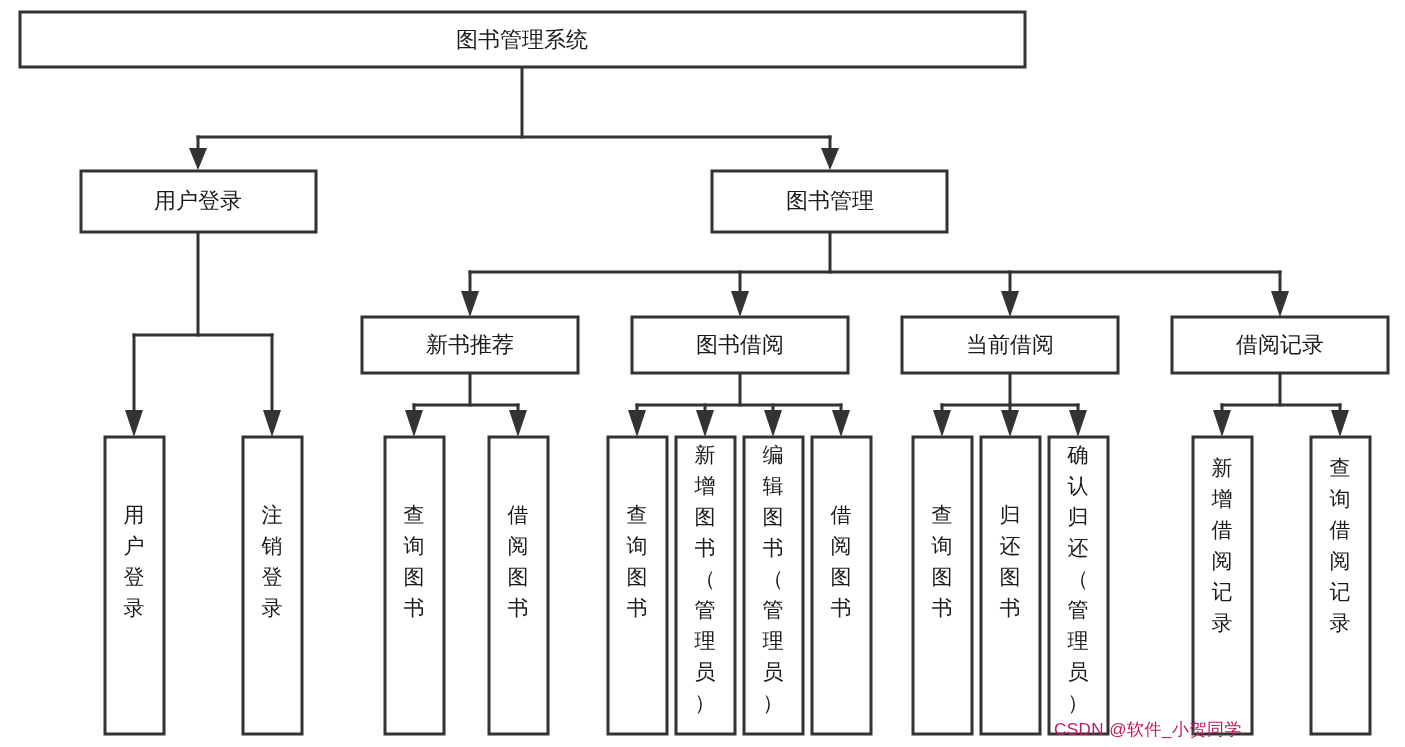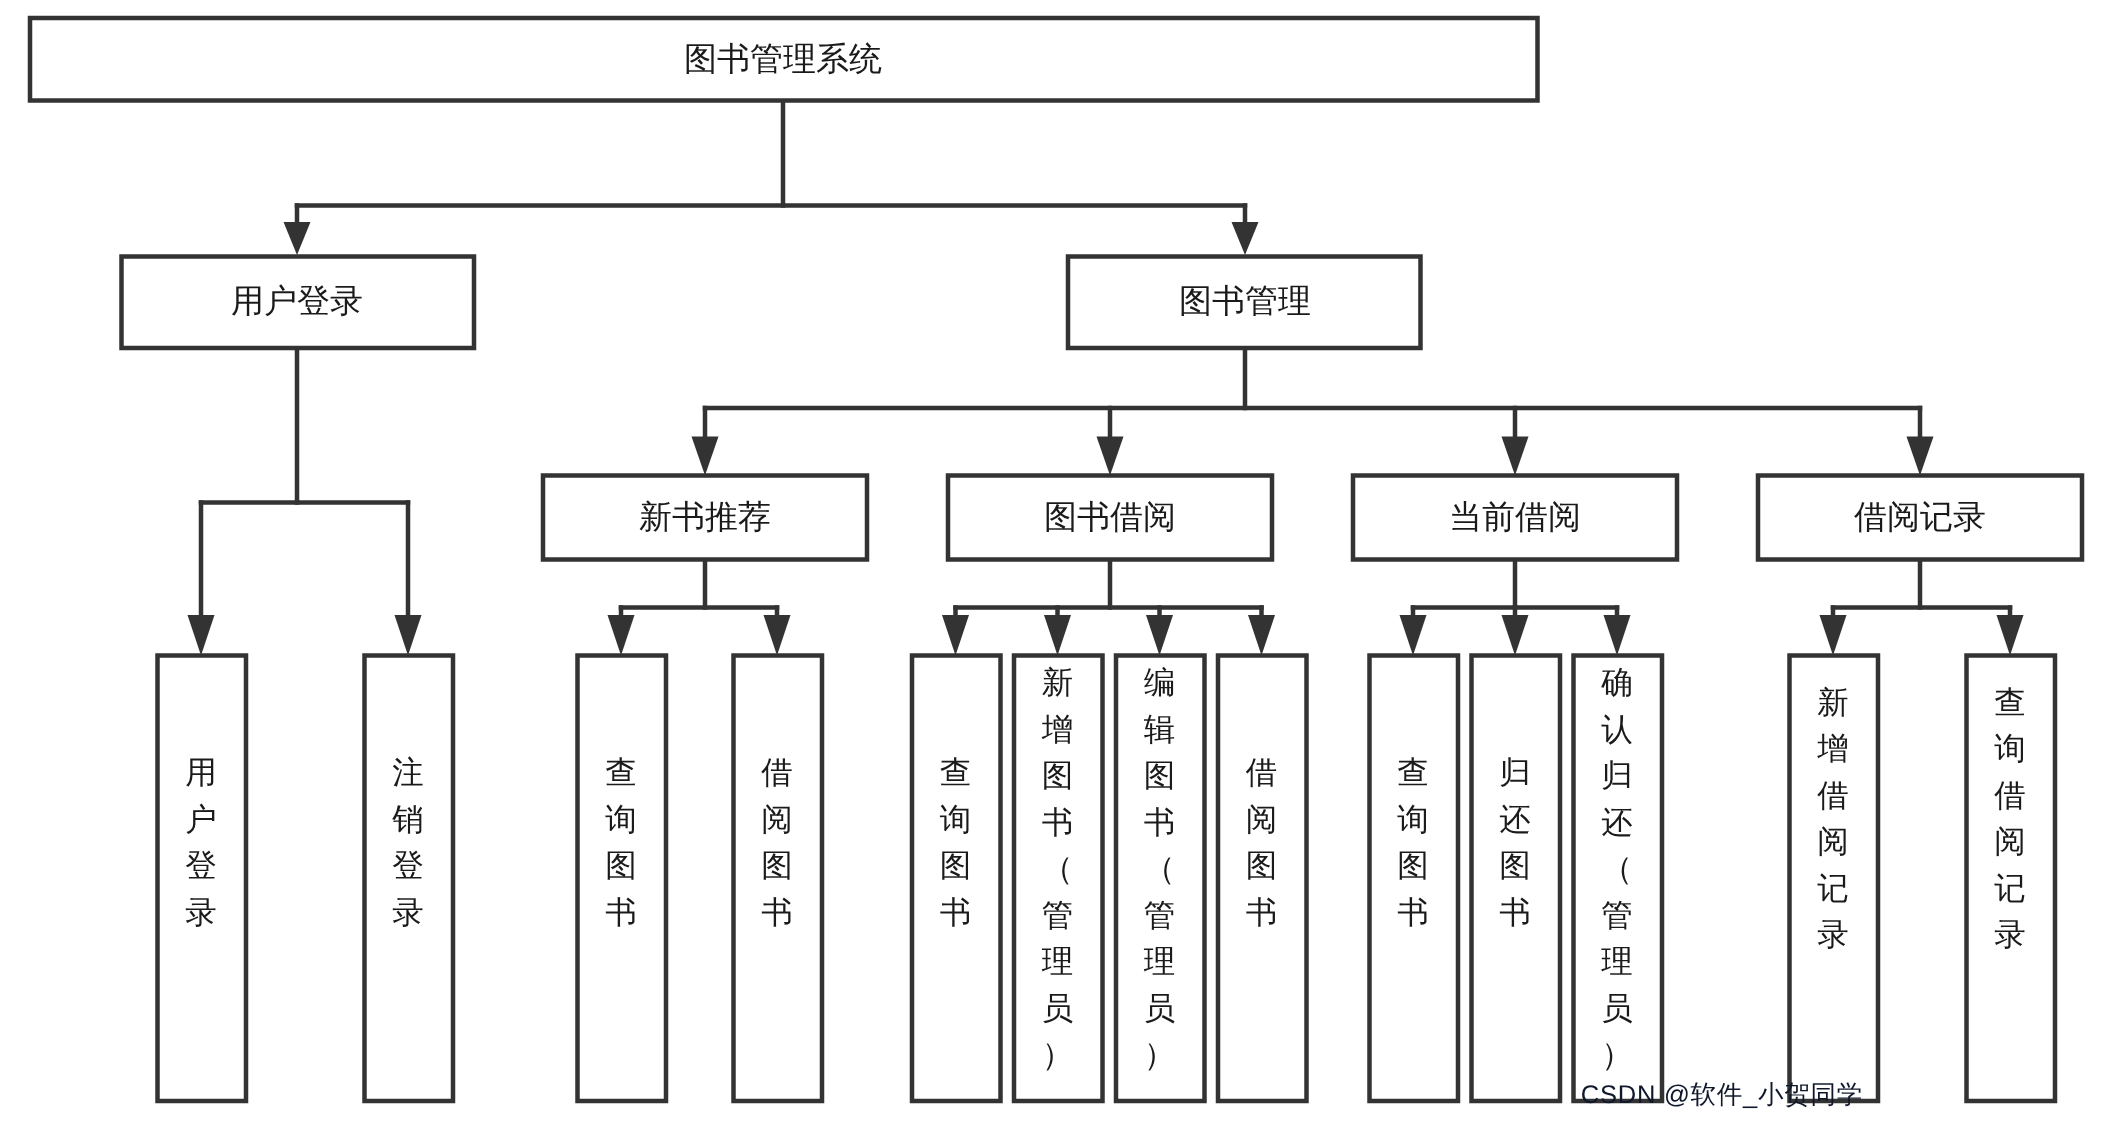--- a/index.html
+++ b/index.html
@@ -51,21 +51,21 @@
     font-size: 21px;
     fill: #1a1a1a;
     text-anchor: middle;
   }
   .watermark {
     position: absolute;
     right: 8px;
     bottom: 6px;
     font-family: "Liberation Sans", "DejaVu Sans", sans-serif;
     font-size: 17px;
-    color: #0f172a;
+    color: #be185d;
     white-space: nowrap;
     letter-spacing: 0.5px;
     pointer-events: none;
   }
 </style>
 </head>
 <body>
 
 <div id="diagram-root">
 

